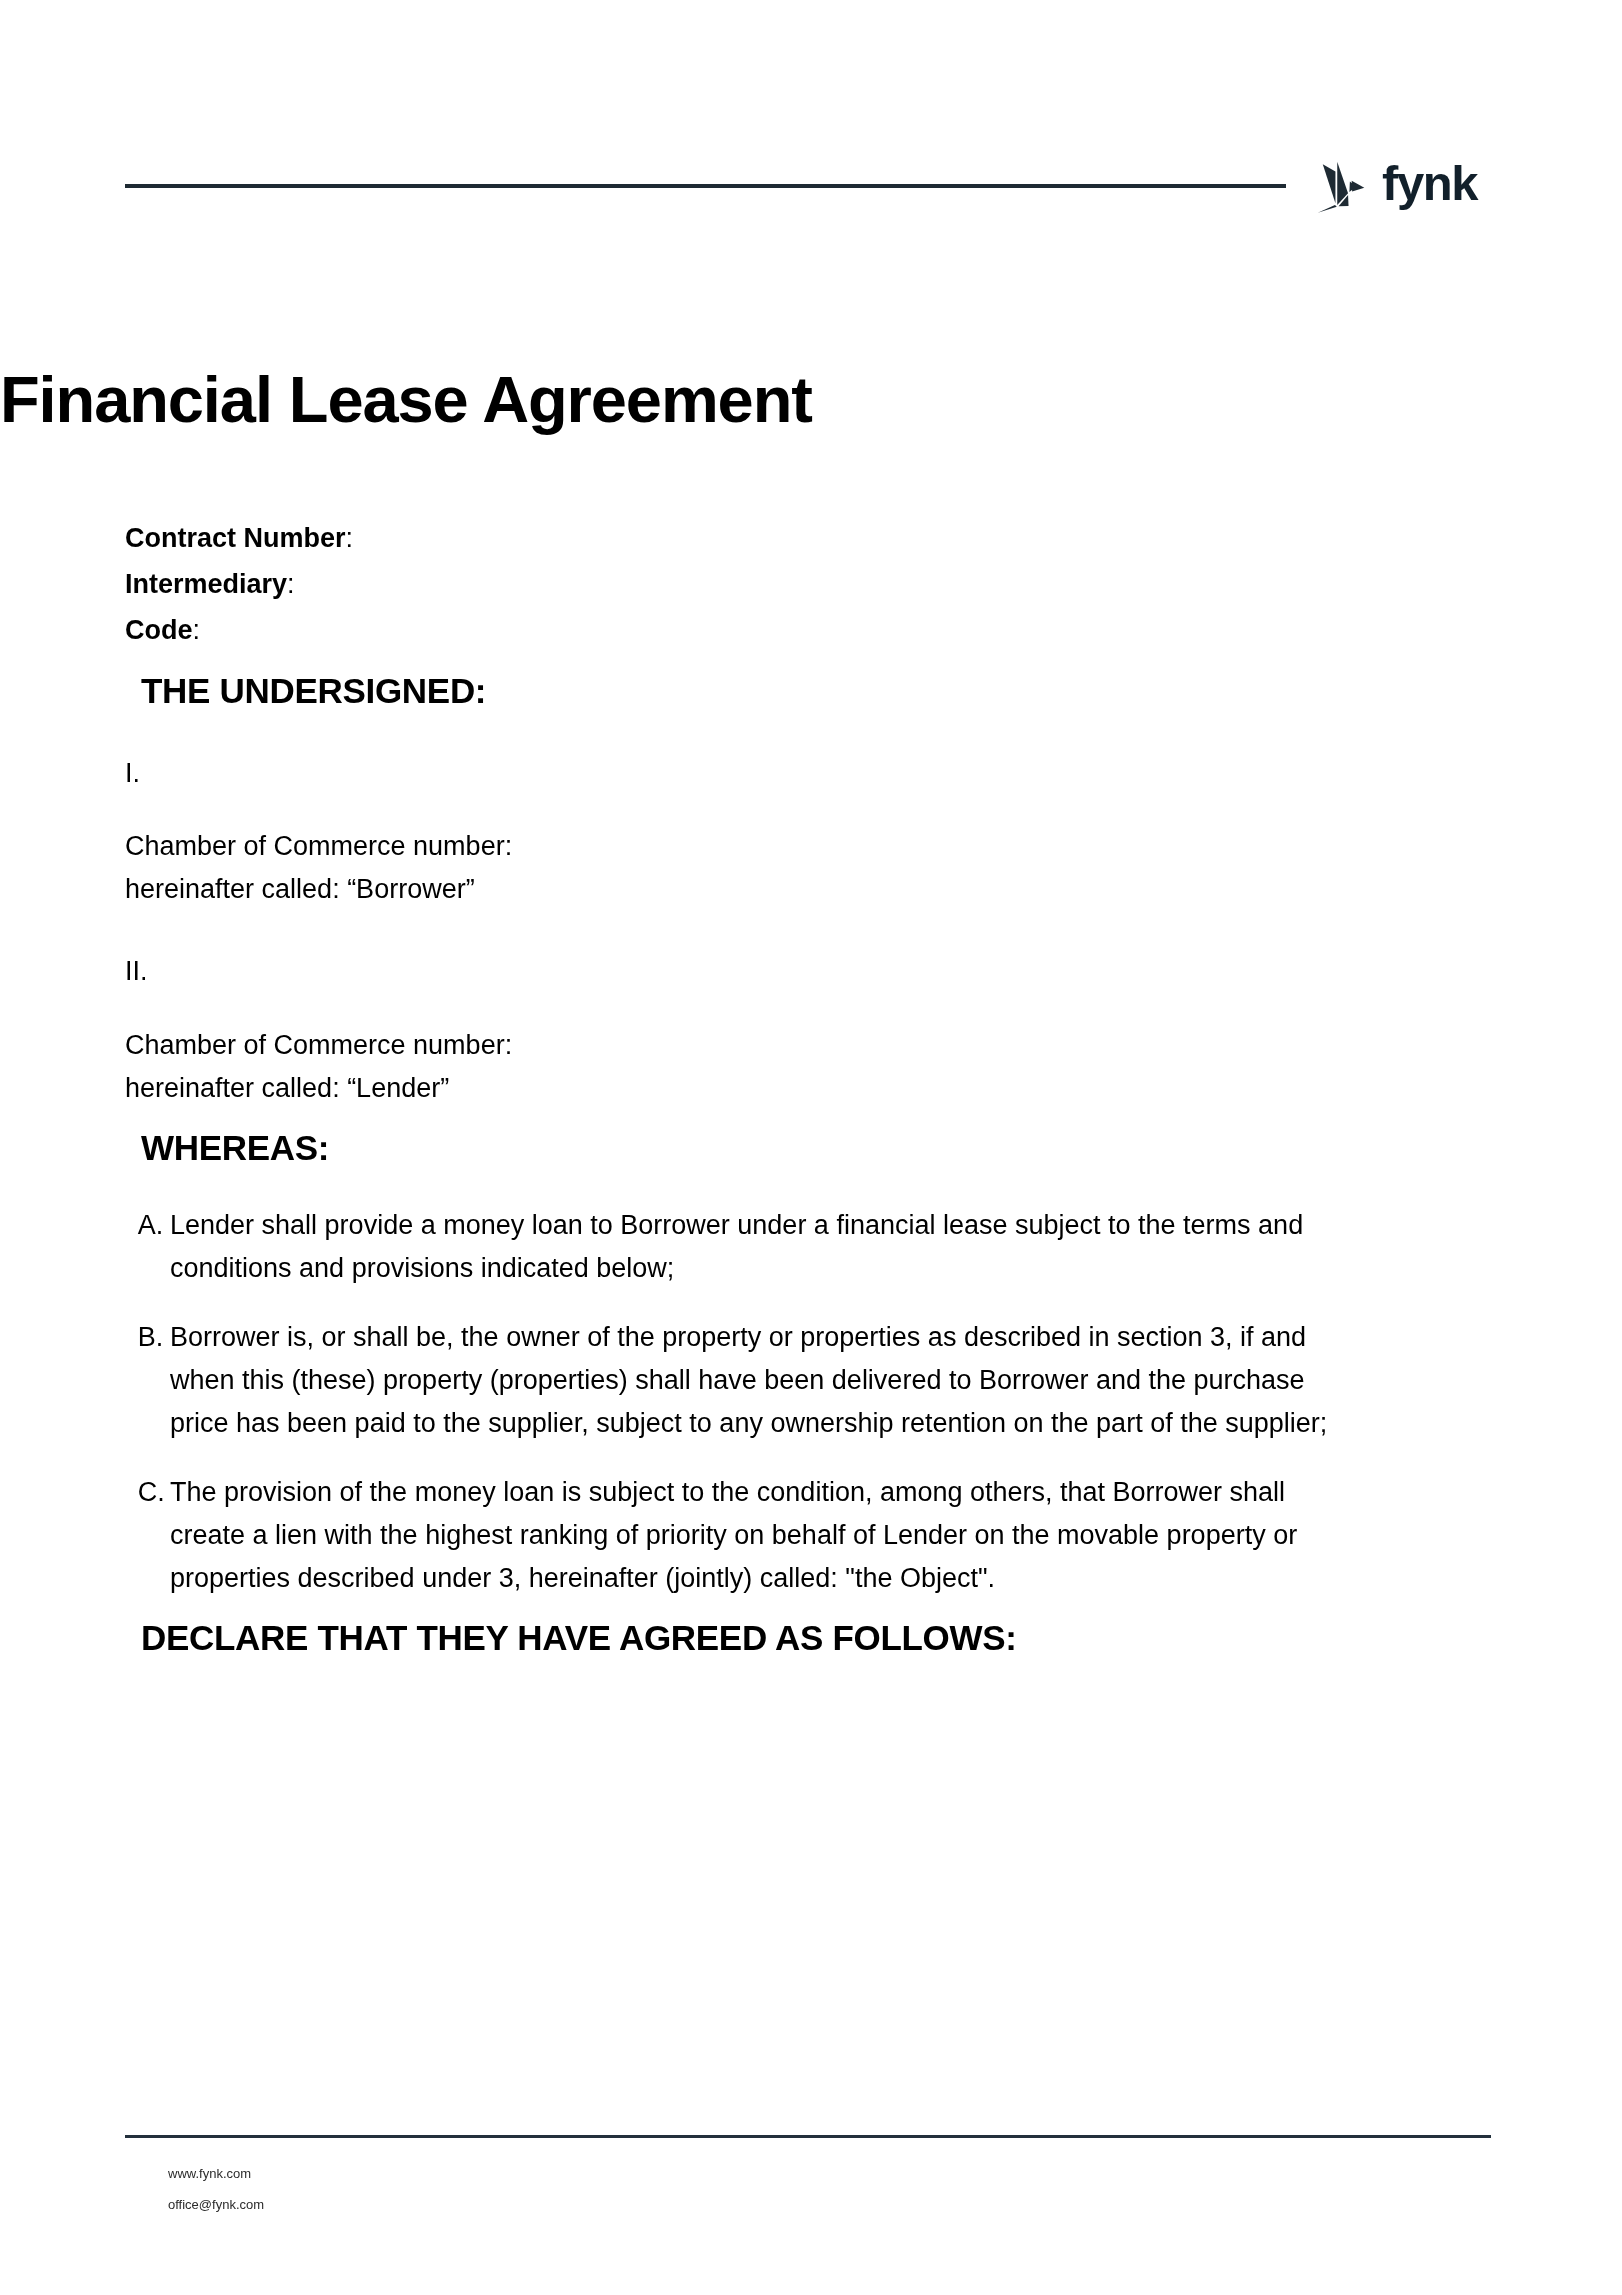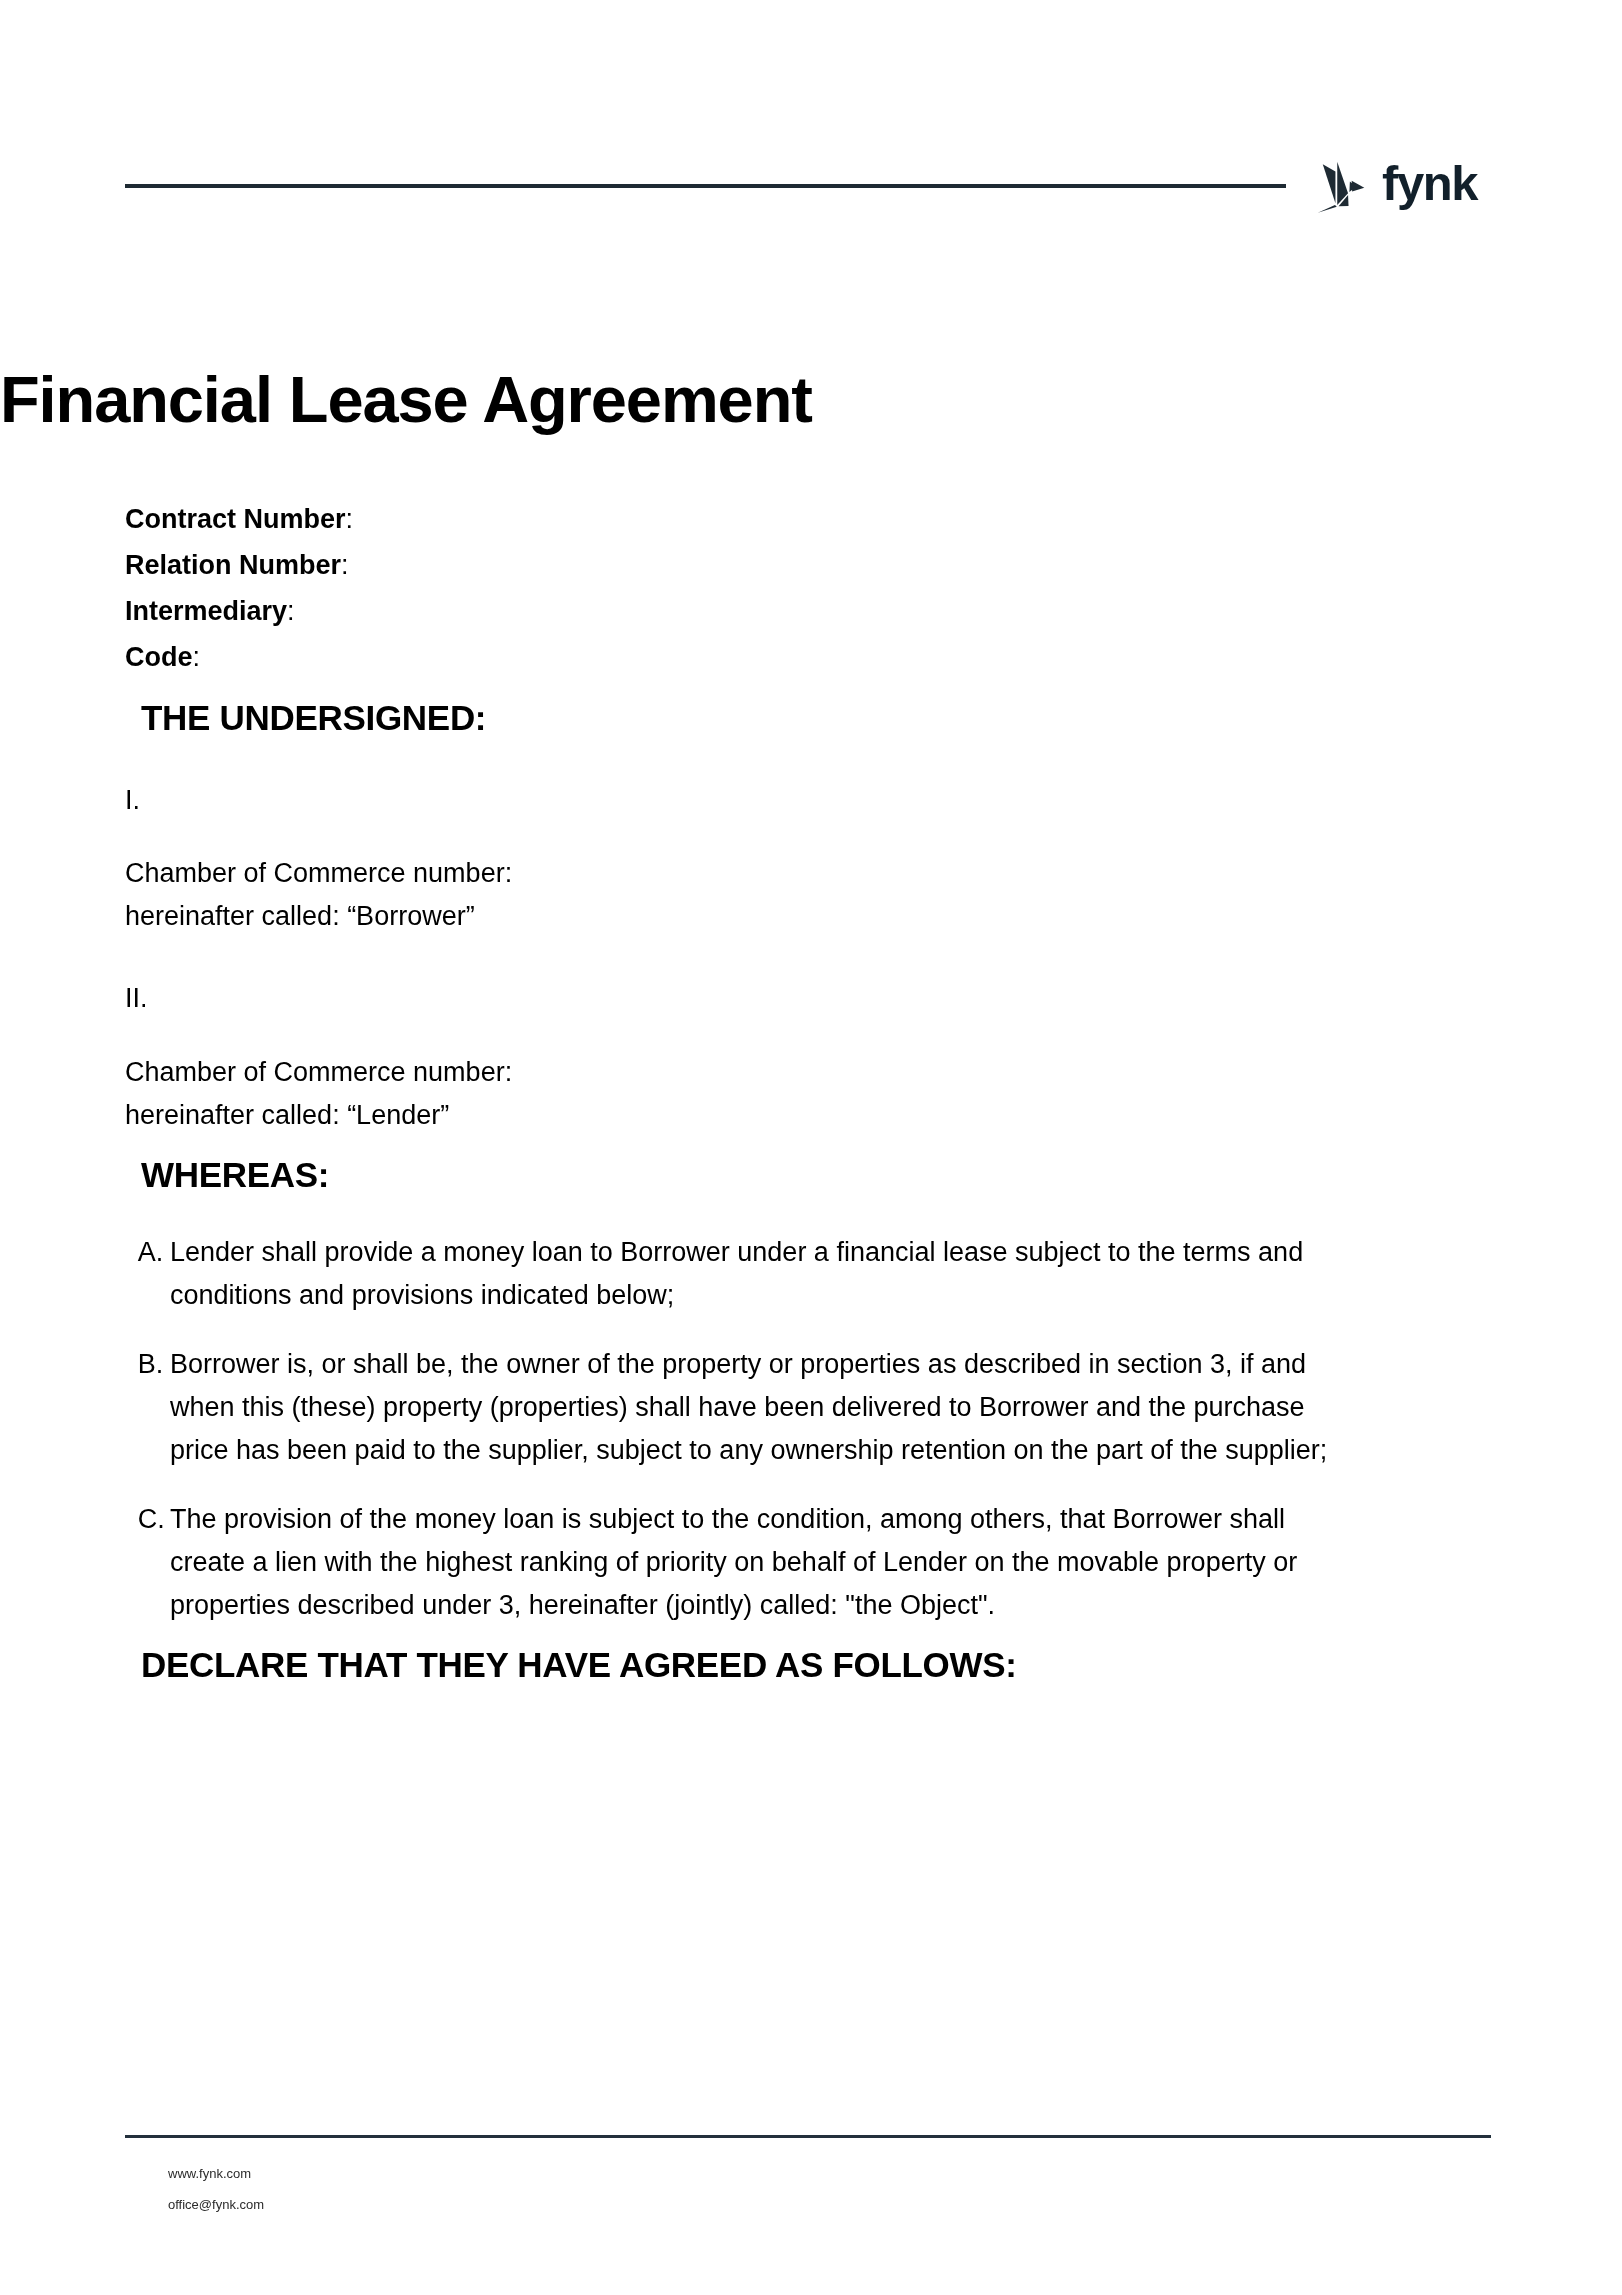--- a/index.html
+++ b/index.html
@@ -74,21 +74,21 @@
     font-weight: bold;
     letter-spacing: -1.1px;
     color: #000000;
     line-height: 1.1;
   }
 
   
   .content {
     position: absolute;
     left: 125px;
-    top: 496px;
+    top: 515px;
     width: 1373px;
   }
 
   .meta-list {
     margin: 0;
     padding: 0;
     list-style: none;
   }
 
   .meta-row {
@@ -213,23 +213,20 @@
 
   <h1 class="doc-title">Financial Lease Agreement</h1>
 
   <div class="content">
 
     <ul class="meta-list">
       <li class="meta-row">
         <span class="meta-label">Contract Number</span><span class="meta-colon">:</span><span class="meta-value"></span>
       </li>
       <li class="meta-row">
-        <span class="meta-label">Relation Number</span><span class="meta-colon">:</span><span class="meta-value"></span>
-      </li>
-      <li class="meta-row">
         <span class="meta-label">Intermediary</span><span class="meta-colon">:</span><span class="meta-value"></span>
       </li>
       <li class="meta-row">
         <span class="meta-label">Code</span><span class="meta-colon">:</span><span class="meta-value"></span>
       </li>
     </ul>
 
     <h2 class="section-heading heading-undersigned">THE UNDERSIGNED:</h2>
 
     <div class="party-numeral">I.</div>

